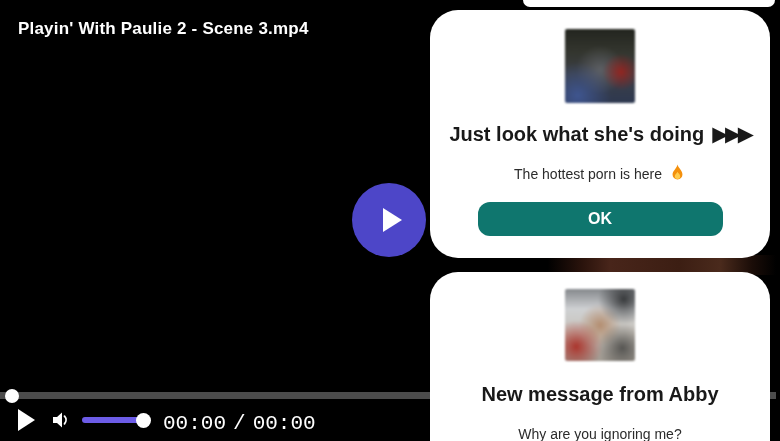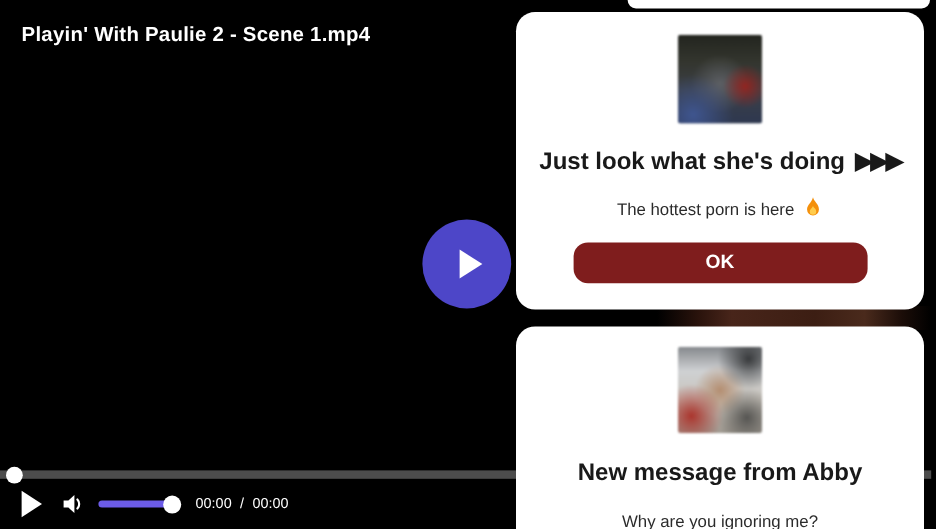--- a/index.html
+++ b/index.html
@@ -28,29 +28,29 @@
                   border-radius:50%;background:#fff;z-index:2;cursor:pointer;}
 
   .ctl-play{position:absolute;left:18px;top:409px;width:0;height:0;
             border-left:17px solid #fff;border-top:11px solid transparent;
             border-bottom:11px solid transparent;z-index:1;cursor:pointer;}
   .ctl-vol{position:absolute;left:51px;top:410px;width:20px;height:20px;z-index:1;cursor:pointer;}
   .vol-track{position:absolute;left:82px;top:417px;width:63px;height:6px;border-radius:3px;
              background:#6c5ce7;z-index:1;cursor:pointer;}
   .vol-thumb{position:absolute;left:136px;top:413px;width:15px;height:15px;border-radius:50%;
              background:#fff;z-index:2;cursor:pointer;}
-  .time{position:absolute;left:163px;top:412px;color:#fff;font-size:12px;z-index:1;
-        font-family:Liberation Sans, sans-serif;white-space:nowrap;}
+  .time{position:absolute;left:163px;top:412px;color:#fff;font-size:21px;z-index:1;
+        font-family:Liberation Mono, monospace;white-space:nowrap;}
   .time .sep{margin:0 7px;}
 
   
   .top-sliver{position:absolute;left:523px;top:0;width:252px;height:7px;background:#fff;
               border-radius:0 0 10px 10px;z-index:4;cursor:pointer;}
 
-  .card{position:absolute;left:430px;width:340px;background:#fff;border-radius:16px;
+  .card{position:absolute;left:430px;width:340px;background:#fff;border-radius:28px;
         z-index:5;text-align:center;cursor:pointer;}
   .card-1{top:10px;height:248px;}
   .card-2{top:272px;height:200px;}
 
   .thumb{width:70px;margin:0 auto;border-radius:2px;filter:blur(1px);}
   .thumb-1{height:74px;margin-top:19px;
      background:
        radial-gradient(circle at 80% 58%,rgba(160,32,26,.85),rgba(160,32,26,0) 26%),
        radial-gradient(circle at 18% 90%,rgba(64,88,150,.9),rgba(64,88,150,0) 38%),
        radial-gradient(circle at 50% 55%,rgba(120,122,128,.55),rgba(120,122,128,0) 45%),
@@ -65,29 +65,29 @@
 
   .card .heading{font-size:20px;font-weight:bold;color:#191919;margin:20px 12px 0;
                  line-height:1.1;}
   .card-2 .heading{margin-top:22px;text-align:center;}
   .arrows{font-family:"DejaVu Sans",sans-serif;font-size:21px;letter-spacing:-.16em;
           margin-left:8px;}
   .card .message{font-size:14px;color:#2b2b2b;margin-top:18px;}
   .card-2 .message{margin-top:21px;}
   .fire{vertical-align:-3px;margin-left:7px;}
   .ok-btn{display:block;margin:20px auto 0;width:245px;height:34px;border:none;
-          border-radius:12px;background:#7f1d1d;color:#fff;font-size:16px;font-weight:bold;
+          border-radius:12px;background:#0f766e;color:#fff;font-size:16px;font-weight:bold;
           font-family:"Liberation Sans",sans-serif;cursor:pointer;}
 </style>
 </head>
 <body>
 
 <div class="stage">
 
-  <div class="video-title">Playin' With Paulie 2 - Scene 1.mp4</div>
+  <div class="video-title">Playin' With Paulie 2 - Scene 3.mp4</div>
 
   <div class="frame-strip"></div>
 
   <div class="big-play">
     <span class="tri"></span>
   </div>
 
   <div class="progress-track"></div>
   <div class="progress-thumb"></div>
 

